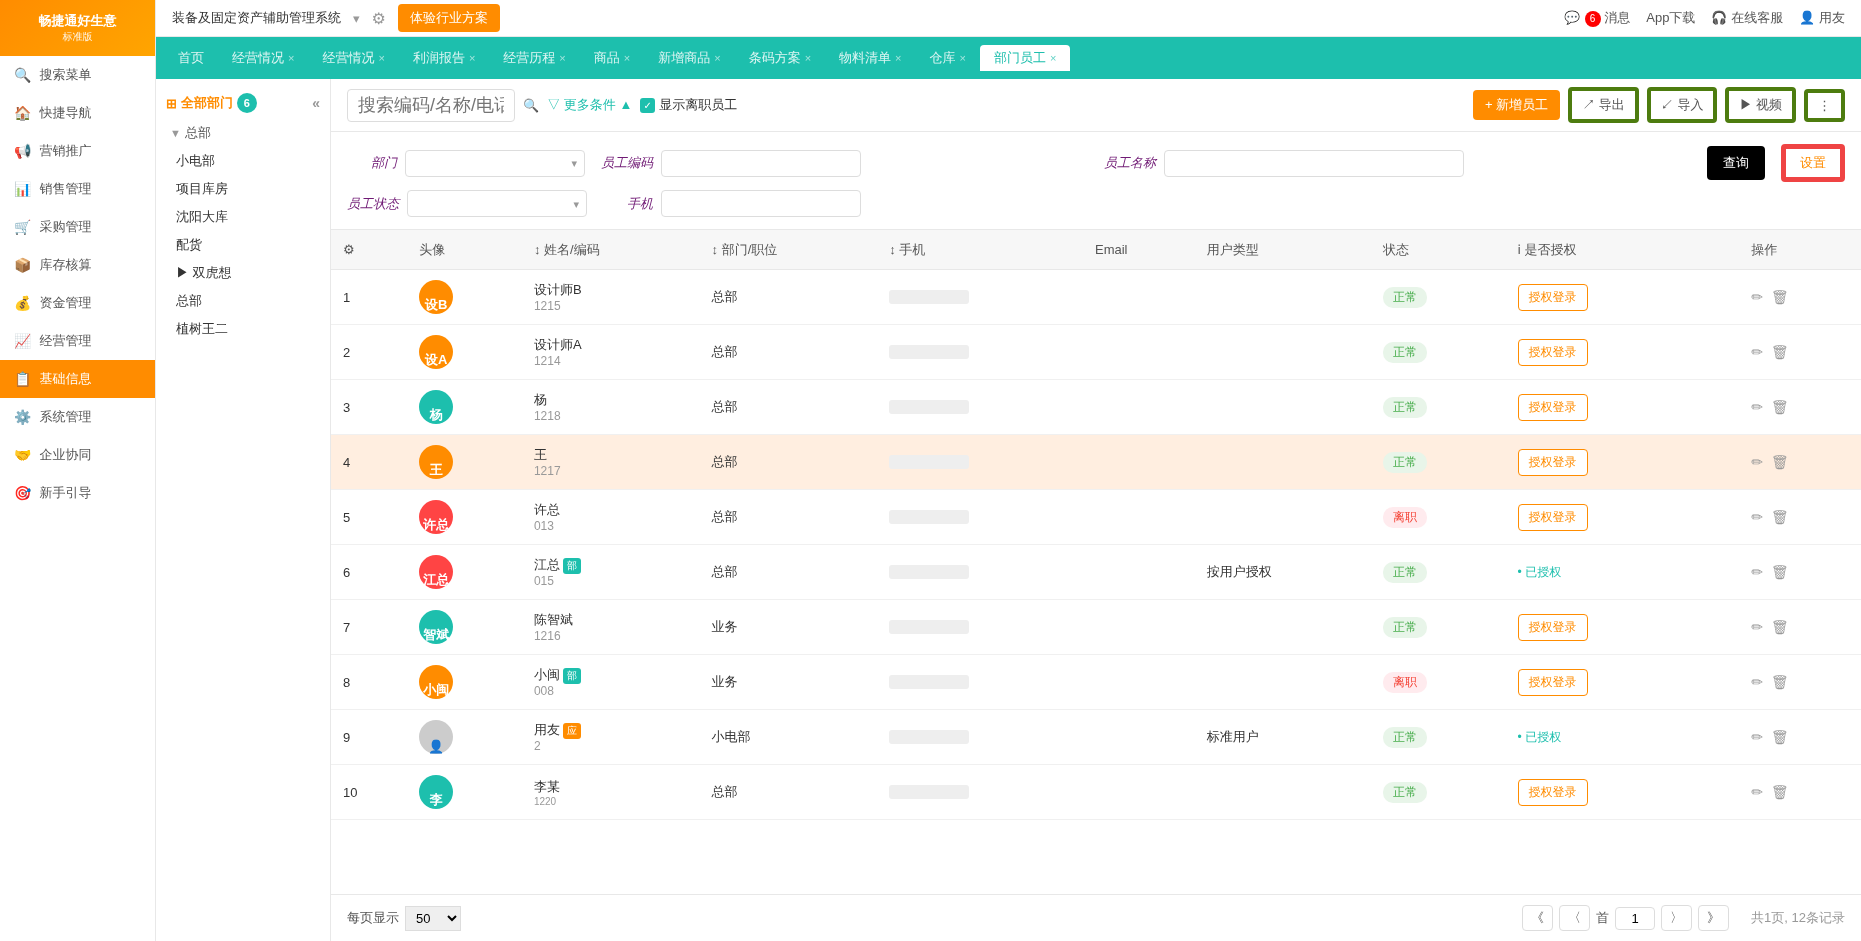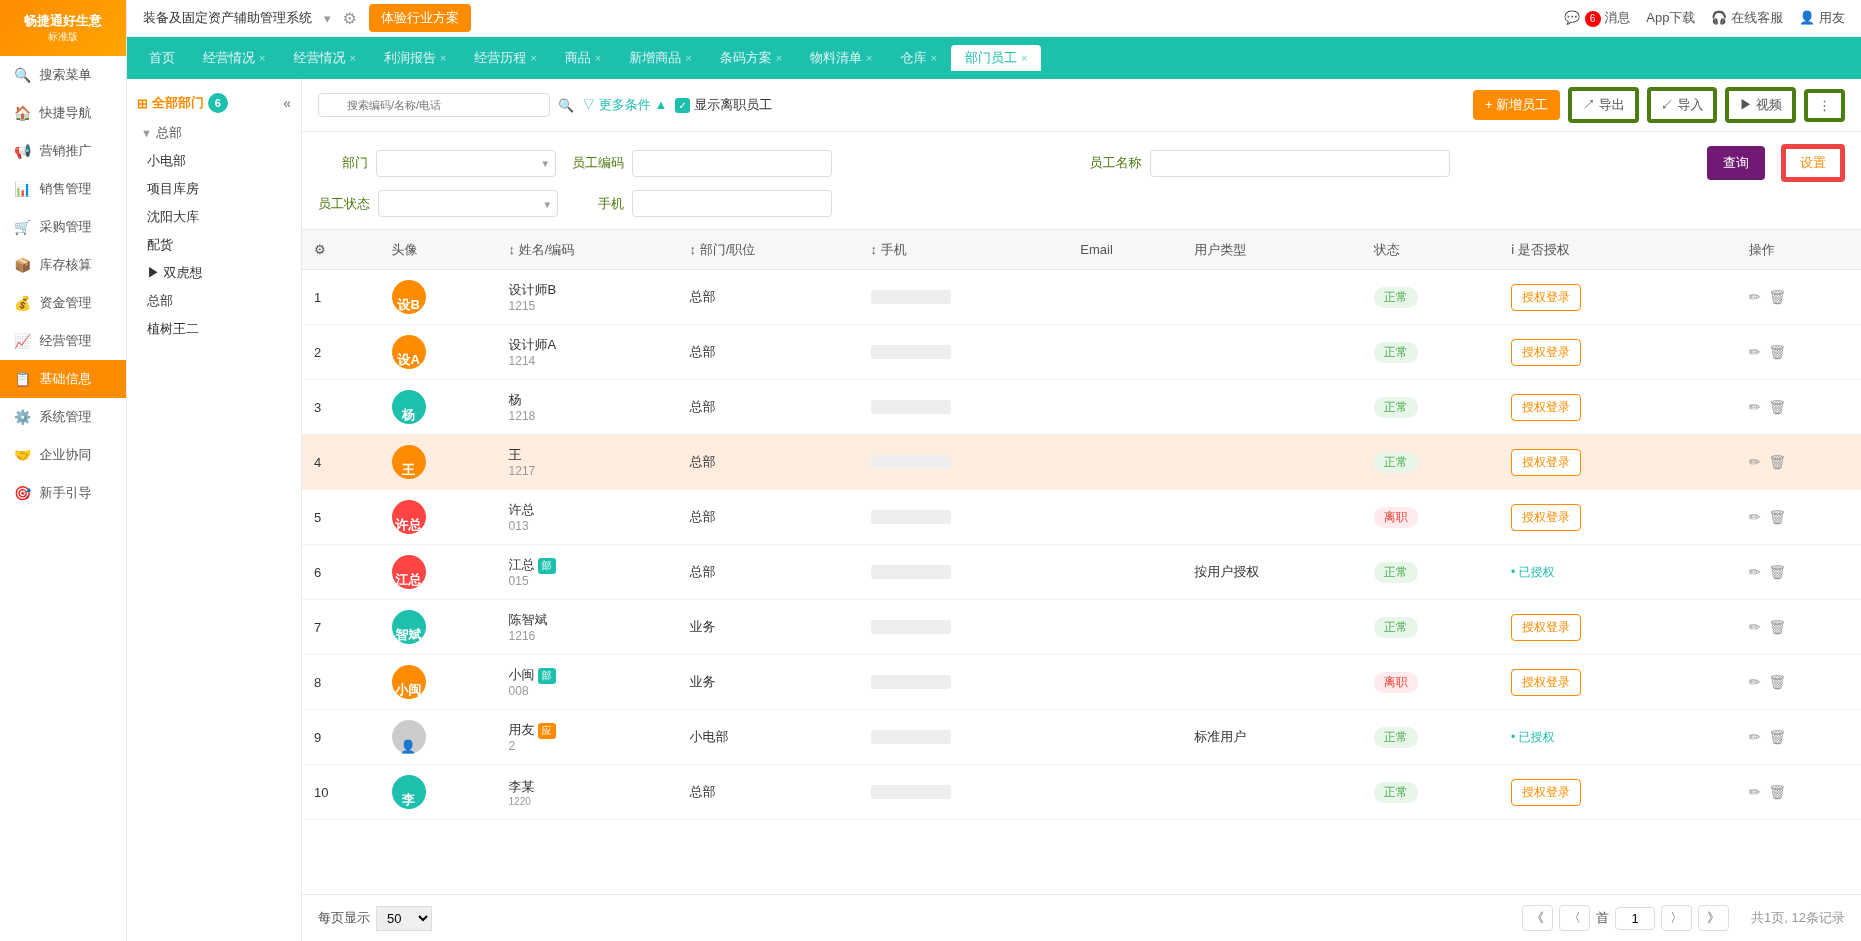--- a/index.html
+++ b/index.html
@@ -1,19 +1,19 @@
 <!DOCTYPE html>
 <html><head>
   <meta charset="utf-8">
   <style>
     * { box-sizing: border-box; margin: 0; padding: 0; }
     body { font-family: 'Microsoft YaHei', Arial, sans-serif; font-size: 13px; background: #f5f5f5; color: #333; display: flex; height: 941px; overflow: hidden; }
 
     
-    .sidebar { width: 127px; background: #fff; border-right: 1px solid #e8e8e8; display: flex; flex-direction: column; flex-shrink: 0; }
+    .sidebar { width: 156px; background: #fff; border-right: 1px solid #e8e8e8; display: flex; flex-direction: column; flex-shrink: 0; }
     .sidebar-logo { background: linear-gradient(135deg, #ff8c00, #ffa500); padding: 12px 8px; text-align: center; color: #fff; font-size: 11px; min-height: 55px; display: flex; align-items: center; justify-content: center; flex-direction: column; }
     .sidebar-logo .logo-title { font-size: 13px; font-weight: bold; }
     .sidebar-logo .logo-sub { font-size: 10px; opacity: 0.9; }
     .sidebar-nav { flex: 1; overflow-y: auto; }
     .sidebar-item { display: flex; align-items: center; padding: 10px 14px; cursor: pointer; color: #555; font-size: 13px; gap: 8px; }
     .sidebar-item.active { background: #ff8c00; color: #fff; }
     .sidebar-item .icon { font-size: 14px; }
 
     
     .main { flex: 1; display: flex; flex-direction: column; overflow: hidden; }
@@ -43,40 +43,40 @@
     .dept-collapse { margin-left: auto; cursor: pointer; color: #999; font-size: 14px; }
     .dept-item { padding: 5px 10px 5px 20px; font-size: 13px; color: #333; cursor: pointer; }
     .dept-group { padding: 5px 10px 5px 14px; font-size: 13px; color: #555; cursor: pointer; display: flex; align-items: center; gap: 4px; }
     .dept-group .arrow { font-size: 11px; color: #999; }
 
     
     .right-panel { flex: 1; display: flex; flex-direction: column; overflow: hidden; background: #f5f5f5; }
 
     
     .toolbar-row { background: #fff; padding: 8px 16px; display: flex; align-items: center; gap: 8px; border-bottom: 1px solid #e8e8e8; flex-shrink: 0; }
-    .search-input { border: 1px solid #ddd; border-radius: 4px; padding: 5px 28px; font-size: 11px; width: 232px; outline: none; }
+    .search-input { border: 1px solid #ddd; border-radius: 4px; padding: 5px 10px; font-size: 18px; width: 168px; outline: none; }
     .search-icon { color: #999; cursor: pointer; }
     .filter-btn { color: #1dbfad; border: none; background: none; cursor: pointer; font-size: 13px; }
     .show-resigned { display: flex; align-items: center; gap: 4px; color: #333; font-size: 13px; }
     .checkbox-checked { width: 15px; height: 15px; border: 2px solid #1dbfad; border-radius: 3px; background: #1dbfad; display: inline-flex; align-items: center; justify-content: center; color: #fff; font-size: 10px; }
     .right-actions { margin-left: auto; display: flex; align-items: center; gap: 8px; }
     .btn-add { background: #ff8c00; color: #fff; border: none; border-radius: 4px; padding: 6px 12px; cursor: pointer; font-size: 13px; }
     .btn-outline { border: 4px solid #4d7c0f; background: #fff; border-radius: 4px; padding: 5px 10px; cursor: pointer; font-size: 13px; color: #555; }
 
     
     .filter-area { background: #fff; padding: 12px 16px; border-bottom: 1px solid #e8e8e8; flex-shrink: 0; }
     .filter-row { display: flex; align-items: center; gap: 16px; margin-bottom: 8px; }
     .filter-row:last-child { margin-bottom: 0; }
     .filter-field { display: flex; align-items: center; gap: 8px; }
-    .filter-label { color: #4d7c0f; font-size: 13px; min-width: 50px; text-align: right; }
+    .filter-label { color: #701a75; font-size: 13px; min-width: 50px; text-align: right; font-style: italic; }
     .filter-select { border: 1px solid #ddd; border-radius: 4px; padding: 5px 28px 5px 10px; font-size: 13px; background: #fff; outline: none; min-width: 180px; appearance: none; position: relative; }
     .filter-select-wrap { position: relative; display: inline-block; }
     .filter-select-wrap::after { content: '▾'; position: absolute; right: 8px; top: 50%; transform: translateY(-50%); color: #999; pointer-events: none; font-size: 11px; }
     .filter-input { border: 1px solid #ddd; border-radius: 4px; padding: 5px 10px; font-size: 13px; outline: none; min-width: 200px; }
-    .btn-query { background: #701a75; color: #fff; border: none; border-radius: 4px; padding: 8px 16px; cursor: pointer; font-size: 13px; margin-left: auto; }
+    .btn-query { background: #000000; color: #fff; border: none; border-radius: 4px; padding: 8px 16px; cursor: pointer; font-size: 13px; margin-left: auto; }
     .btn-settings { background: #fff; color: #ff8c00; border: 5px solid #ef4444; border-radius: 4px; padding: 5px 14px; cursor: pointer; font-size: 13px; }
 
     
     .table-wrap { flex: 1; overflow: auto; background: #fff; }
     table { width: 100%; border-collapse: collapse; font-size: 13px; }
     thead th { background: #f7f7f7; padding: 10px 12px; text-align: left; font-weight: normal; color: #555; border-bottom: 1px solid #e8e8e8; white-space: nowrap; }
     tbody tr { border-bottom: 1px solid #f0f0f0; }
     tbody tr.highlighted { background: #ffeee0; }
     tbody td { padding: 10px 12px; vertical-align: middle; color: #333; }
     .avatar { width: 34px; height: 34px; border-radius: 50%; display: inline-flex; align-items: flex-end; justify-content: center; color: #fff; font-size: 13px; font-weight: bold; }

